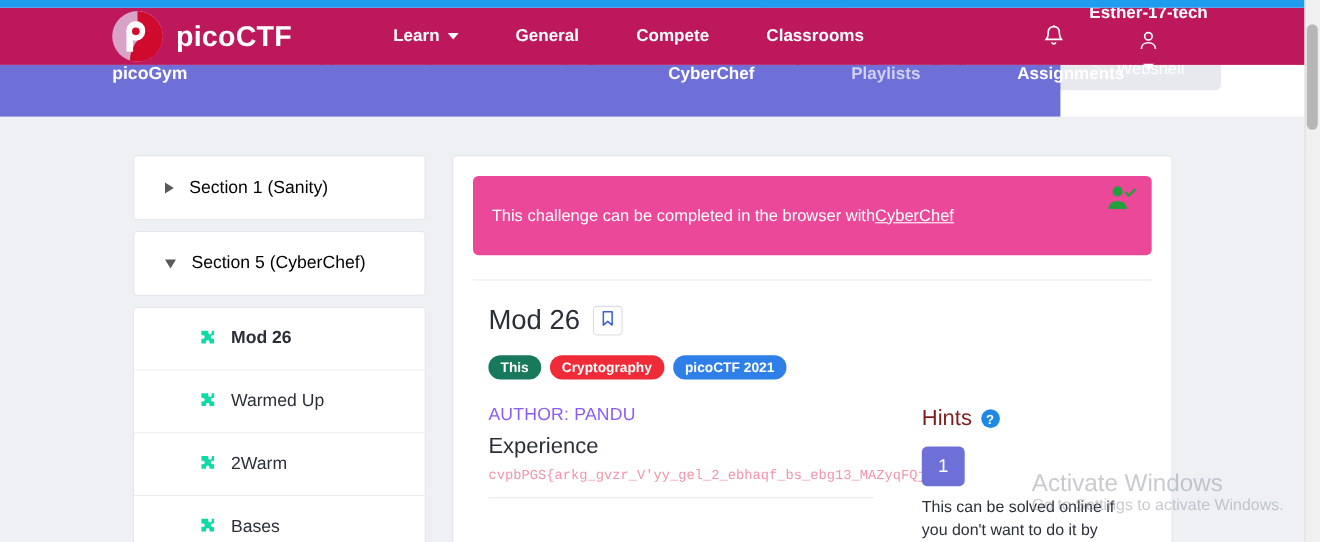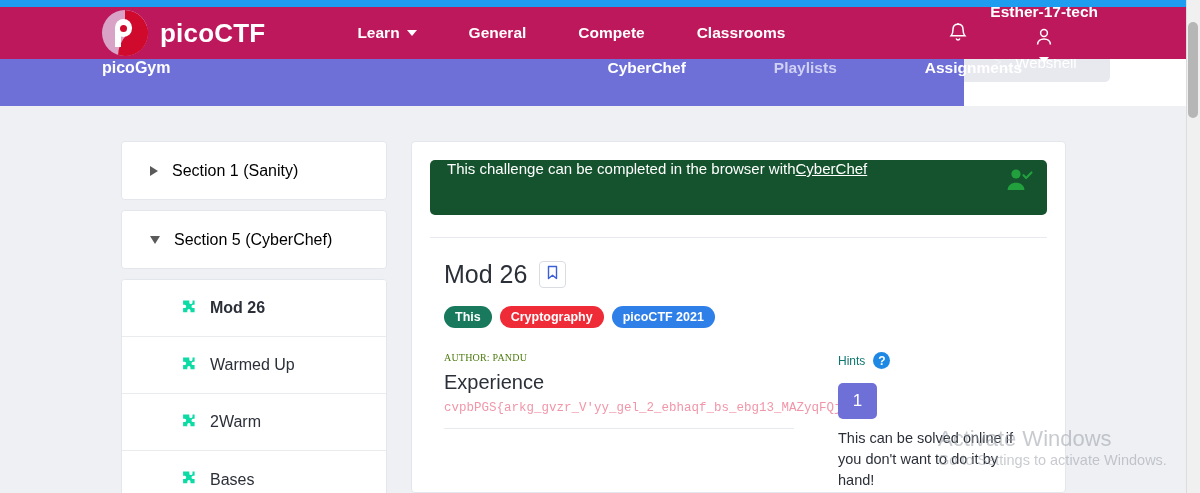--- a/index.html
+++ b/index.html
@@ -91,50 +91,50 @@
   .puz { width: 19px; height: 19px; margin-right: 13px; flex: none; }
   .chal-name { font-size: 16px; color: #2b2f38; }
   .chal-name.active { font-weight: bold; }
 
   
   .main-card {
     position: absolute; left: 411px; top: 35px; width: 655px; min-height: 352px;
     background: #ffffff; border: 1px solid #e3e6ea; border-radius: 4px;
   }
   .info-banner {
-    margin: 18px 18px 0 18px; background: #14532d; border-radius: 5px;
-    height: 55px; display: flex; padding-left: 17px;
+    margin: 18px 18px 0 18px; background: #ec4899; border-radius: 5px;
+    height: 72px; display: flex; align-items: center; padding-left: 17px;
     color: #ffffff; font-size: 15px;
   }
   .info-banner a { color: #ffffff; text-decoration: underline; }
   .divider { height: 1px; background: #e7eaee; margin: 22px 18px 0 18px; }
 
   .title-row { display: flex; align-items: center; margin: 22px 0 0 32px; }
   .chal-title { font-size: 25px; color: #2b2f38; }
   .bookmark-btn {
     width: 27px; height: 27px; margin-left: 12px; border: 1px solid #d9dde2;
     border-radius: 4px; display: flex; align-items: center; justify-content: center; cursor: pointer; background: #fff;
   }
   .solved-ico { position: absolute; right: 30px; top: 25px; width: 30px; height: 26px; }
 
   .tags { display: flex; gap: 8px; margin: 17px 0 0 32px; }
   .tag { border-radius: 11px; color: #ffffff; font-size: 12.5px; font-weight: bold; padding: 4px 11px; white-space: nowrap; }
 
   .content-split { display: flex; margin-top: 24px; }
   .left-col { width: 414px; padding-left: 32px; }
   .right-col { width: 210px; padding-left: 12px; position: relative; }
 
-  .author { font-size: 10px; color: #4d7c0f; letter-spacing: .2px; font-family: Liberation Serif, serif; }
+  .author { font-size: 16px; color: #8b5cf6; letter-spacing: .2px; }
   .desc-h { font-size: 20px; color: #2b2f38; margin-top: 8px; }
   .desc-p { font-size: 15px; color: #2b2f38; margin-top: 12px; }
   .cipher { font-family: "Liberation Mono", monospace; font-size: 12.5px; color: #f196a9; margin-top: 7px; white-space: nowrap; }
   .bottom-div { height: 1px; background: #e7eaee; margin: 13px 32px 0 0; }
 
   .hints-h { display: flex; align-items: center; gap: 8px; }
-  .hints-title { font-size: 12px; color: #0f766e; }
+  .hints-title { font-size: 20px; color: #7f1d1d; }
   .qmark { width: 17px; height: 17px; border-radius: 50%; background: #1e88e5; color: #fff; font-size: 12px; font-weight: bold; display: flex; align-items: center; justify-content: center; }
   .hint-num {
     margin-top: 14px; width: 39px; height: 36px; background: #6e70d8; border-radius: 5px;
     color: #ffffff; font-size: 17px; display: flex; align-items: center; justify-content: center; cursor: pointer;
   }
   .hint-text { margin-top: 9px; font-size: 14.5px; color: #2b2f38; line-height: 21px; width: 195px; }
 
   
   .wm { position: absolute; z-index: 9; color: #9ba0a8; pointer-events: none; opacity: .55; }
   .wm1 { left: 938px; top: 426px; font-size: 22px; }

